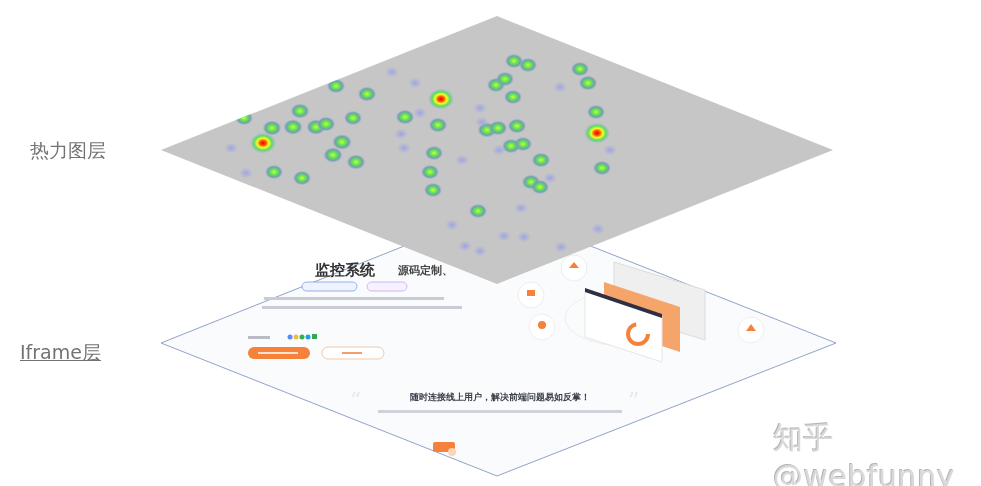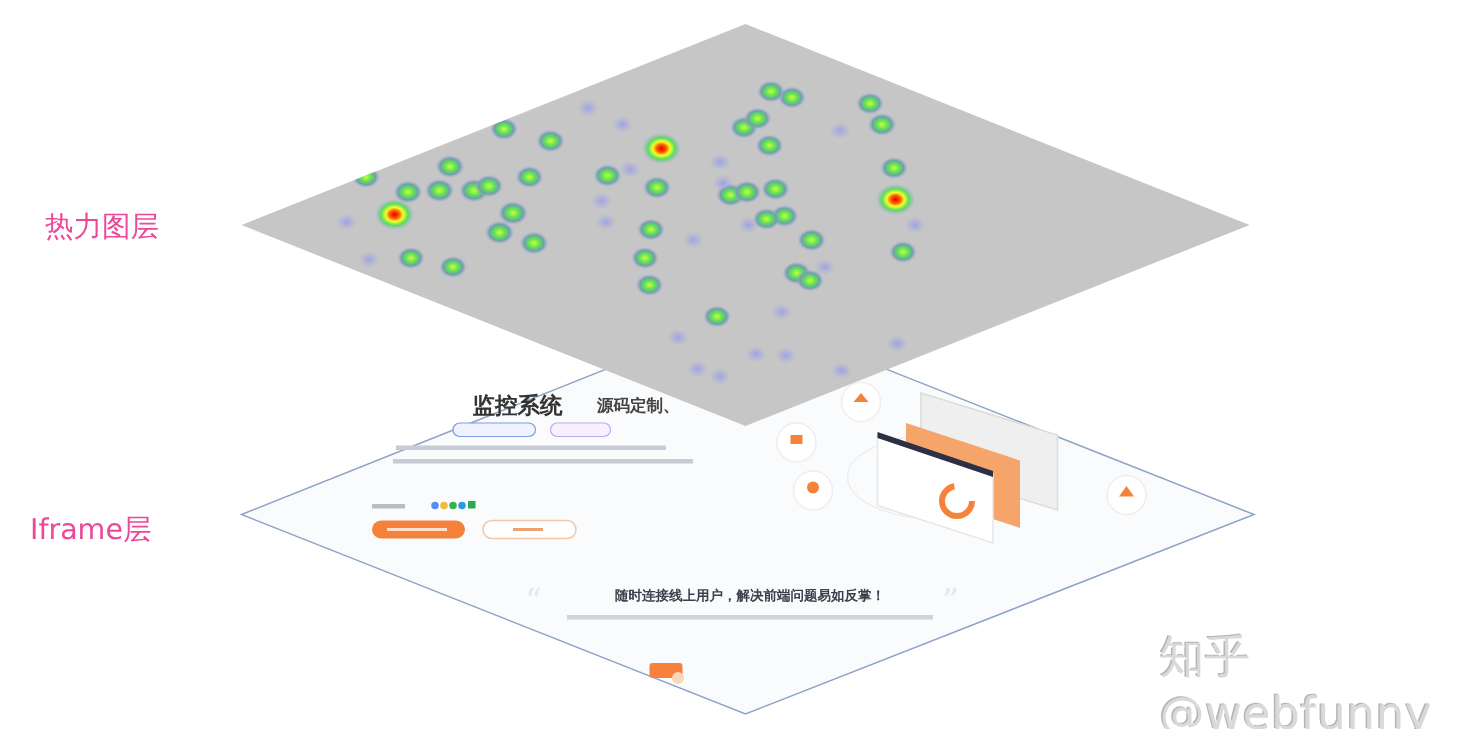--- a/index.html
+++ b/index.html
@@ -1,25 +1,25 @@
 <!DOCTYPE html>
 <html><head>
 <meta charset="utf-8">
 <style>
   html,body{margin:0;padding:0;}
   body{width:981px;height:486px;background:#ffffff;position:relative;overflow:hidden;font-family:"DejaVu Sans","Liberation Sans",sans-serif;}
-  .label{position:absolute;font-size:19px;color:#ec4899;font-family:"DejaVu Sans",sans-serif;}
+  .label{position:absolute;font-size:19px;color:#737373;font-family:"DejaVu Sans",sans-serif;}
   svg{position:absolute;left:0;top:0;}
   .watermark{position:absolute;left:728px;top:418px;font-size:30px;color:#d9d9d9;font-family:"DejaVu Sans",sans-serif;letter-spacing:0.5px;text-shadow:1px 1px 0 #fff,-1px -1px 0 #b5b5b5;margin-left:45px;}
 </style>
 </head>
 <body>
 
 <div class="label" style="left:30px;top:138px;">热力图层</div>
-<div class="label" style="left:20px;top:340px;">Iframe层</div>
+<div class="label" style="left:20px;top:340px;text-decoration:underline;">Iframe层</div>
 
 <svg width="981" height="486" viewBox="0 0 981 486">
   <defs>
     <radialGradient id="hp" cx="50%" cy="50%" r="50%">
       <stop offset="0%" stop-color="#c9ff3a"></stop>
       <stop offset="40%" stop-color="#5fe05a"></stop>
       <stop offset="70%" stop-color="#6fa0a8"></stop>
       <stop offset="100%" stop-color="#9fa5e0" stop-opacity="0"></stop>
     </radialGradient>
     <radialGradient id="hpHot" cx="50%" cy="50%" r="50%">

